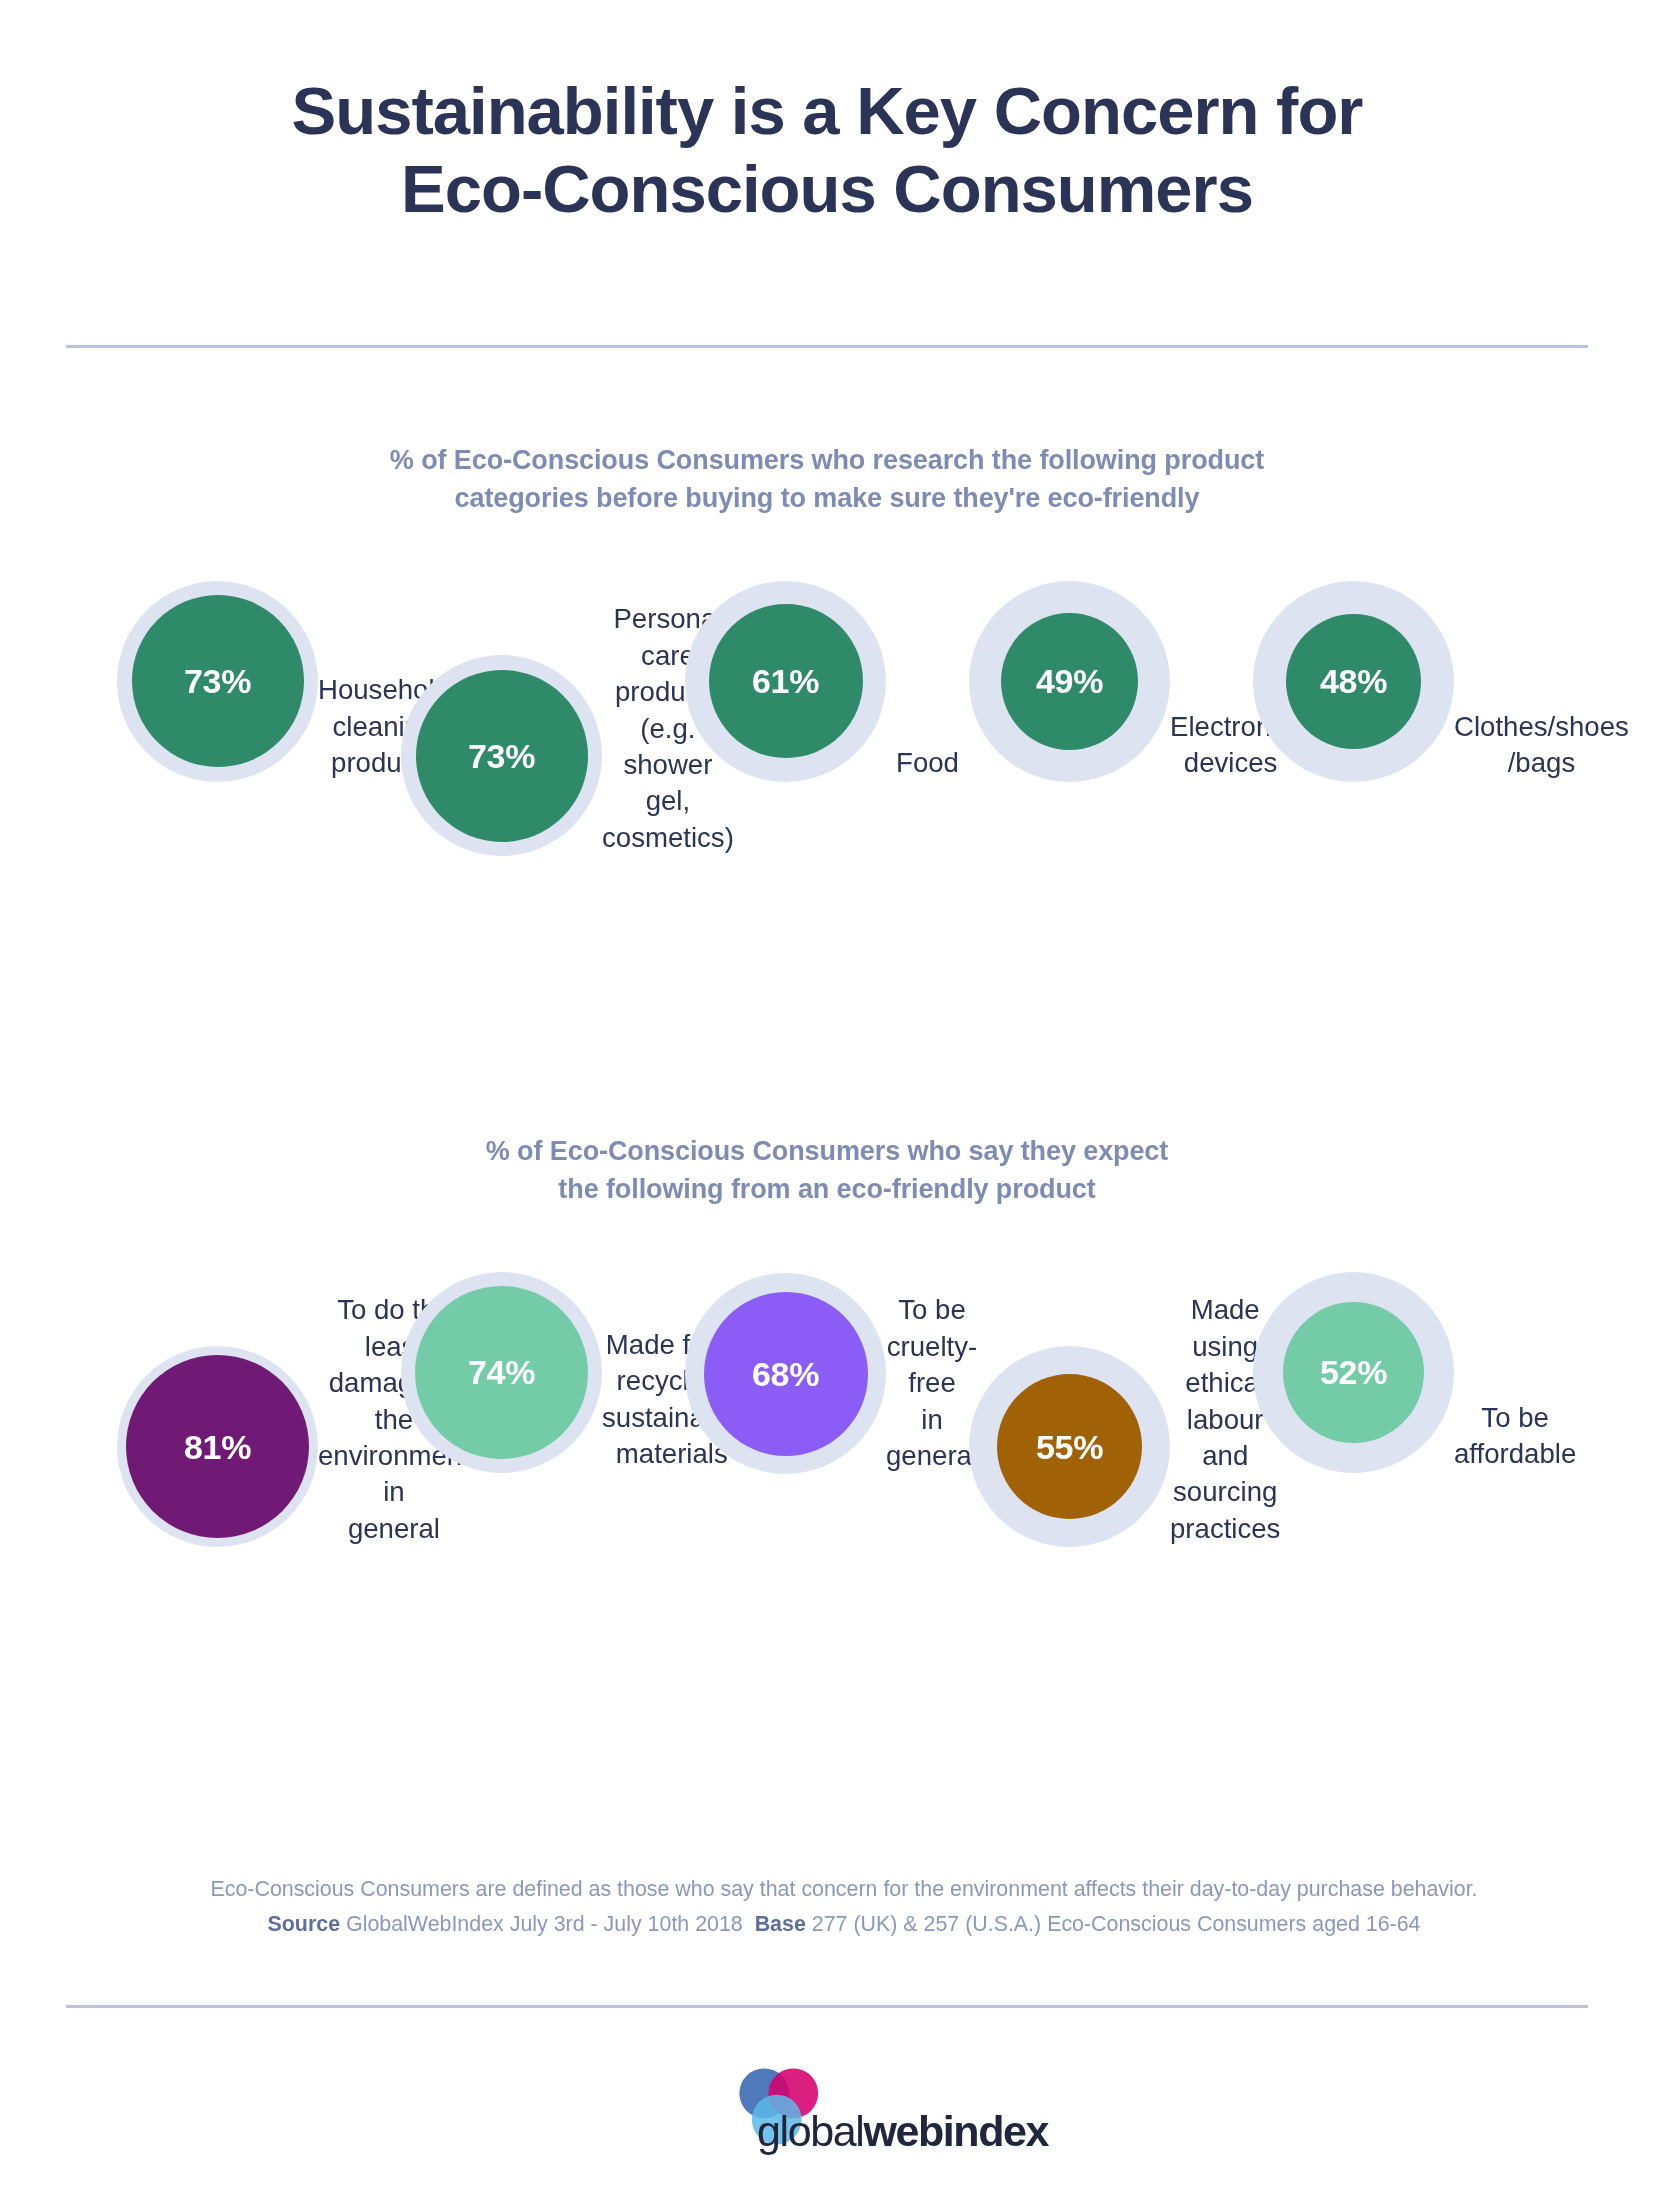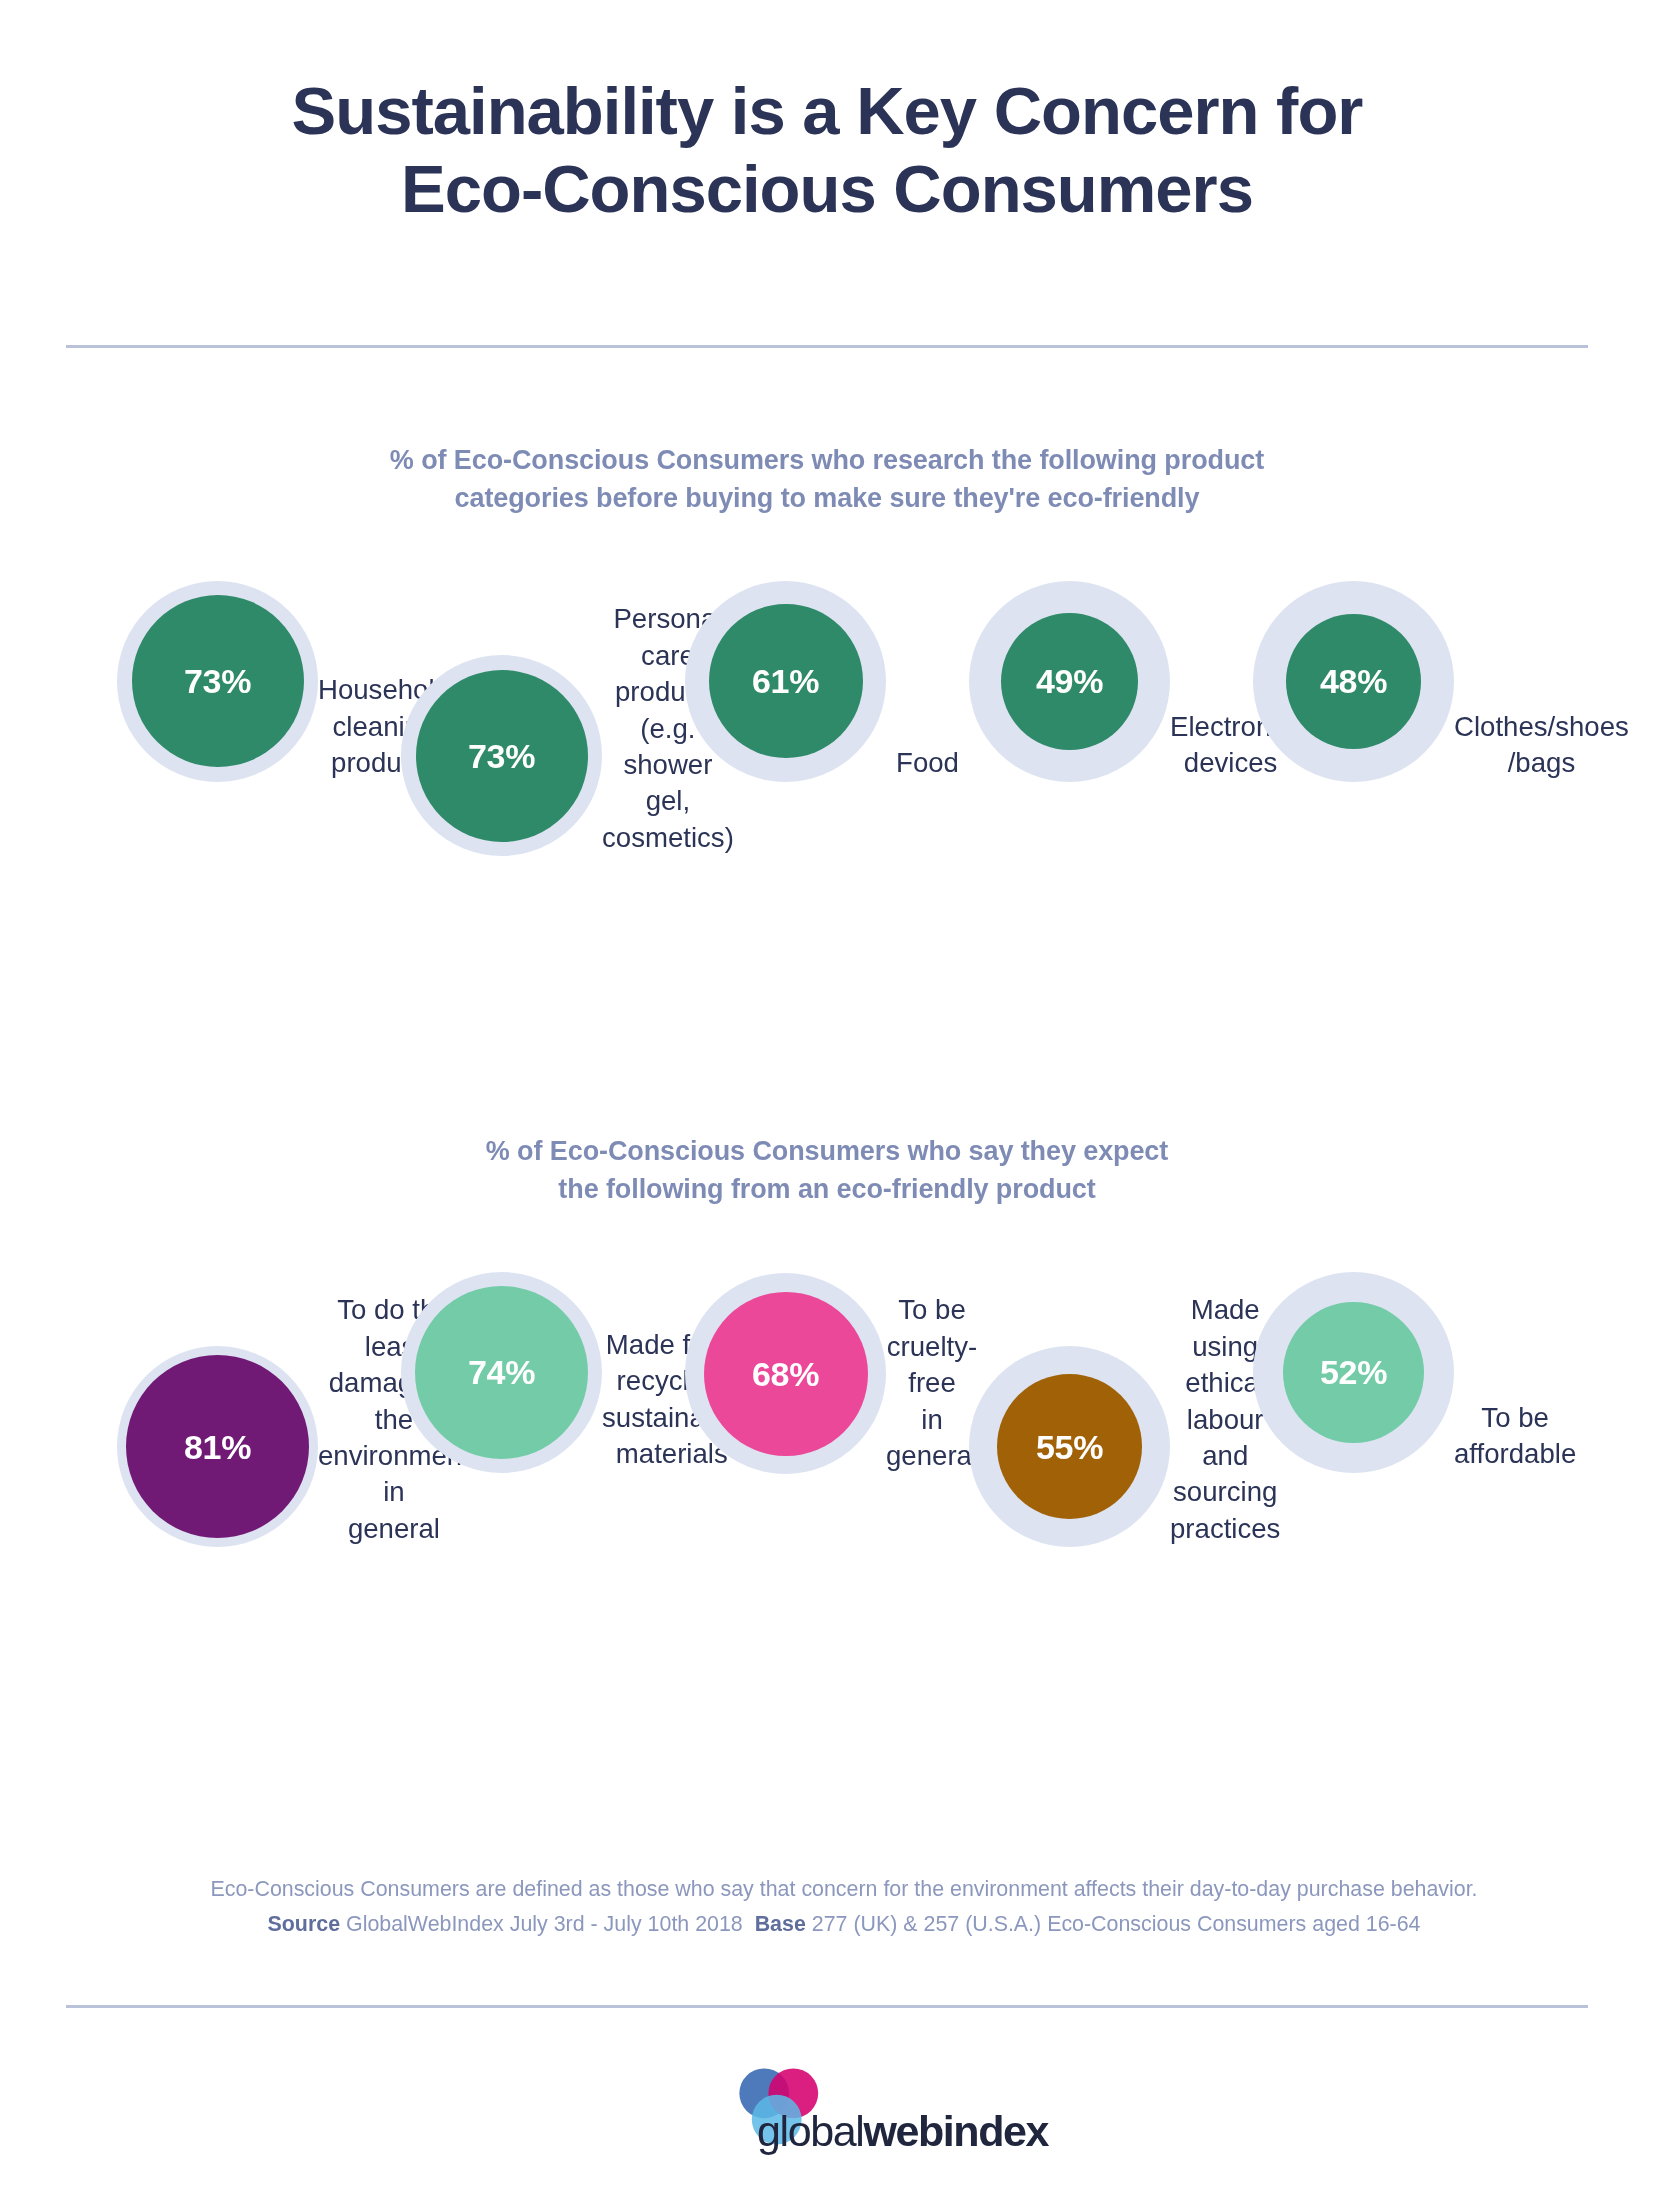--- a/index.html
+++ b/index.html
@@ -241,21 +241,21 @@
             <span class="disc-value">74%</span>
           </div>
         </div>
         <div class="stat-label">Made from
 recycled/
 sustainable
 materials</div>
       </div>
       <div class="stat-cell">
         <div class="ring">
-          <div class="disc" style="width: 164px; height: 164px; background: #ec4899;">
+          <div class="disc" style="width: 164px; height: 164px; background: #8b5cf6;">
             <span class="disc-value">68%</span>
           </div>
         </div>
         <div class="stat-label">To be
 cruelty-free
 in general</div>
       </div>
       <div class="stat-cell">
         <div class="ring">
           <div class="disc" style="width: 145px; height: 145px; background: #a16207;">

